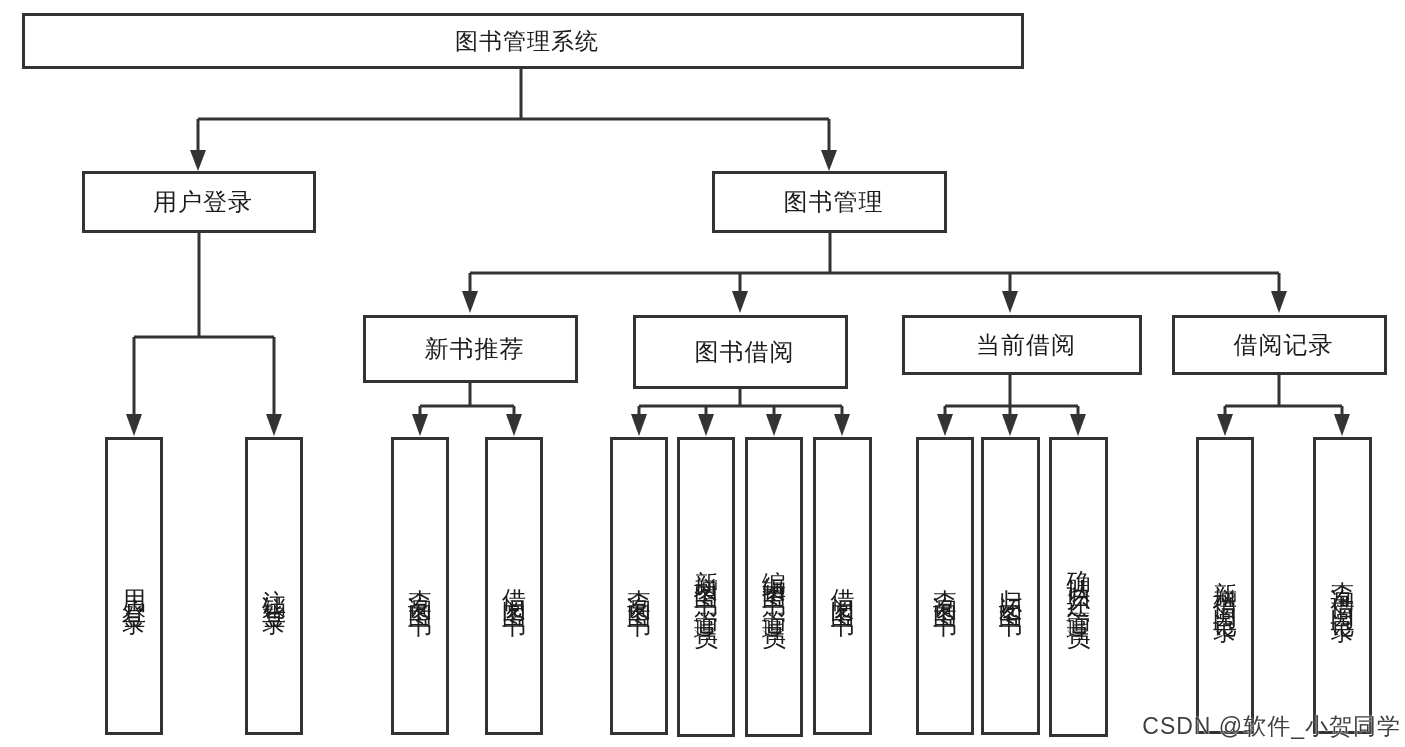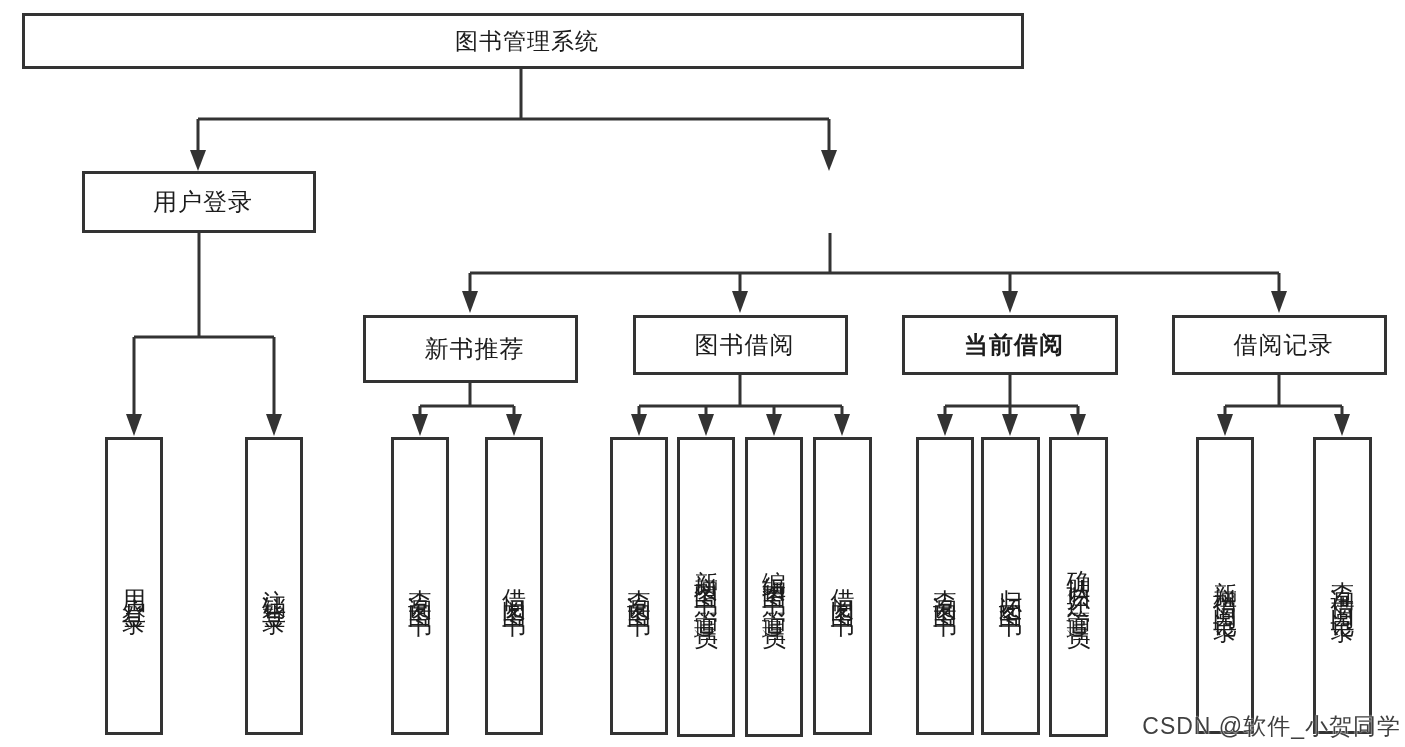--- a/index.html
+++ b/index.html
@@ -79,24 +79,25 @@
     <g>
       <path d="M1279 375 V406 M1225 406 H1342 M1225 406 V416 M1342 406 V416" fill="none" stroke="#333333" stroke-width="3"></path>
       <polygon points="1217,414 1233,414 1225,436" fill="#333333"></polygon>
       <polygon points="1334,414 1350,414 1342,436" fill="#333333"></polygon>
     </g>
   </svg>
 
   <div class="node h root" style="left:22px;top:13px;width:1002px;height:56px;">图书管理系统</div>
 
   <div class="node h" style="left:82px;top:171px;width:234px;height:62px;">用户登录</div>
+  <div class="node h" style="left:712px;top:171px;width:235px;height:62px;">图书管理</div>
 
   <div class="node h" style="left:363px;top:315px;width:215px;height:68px;">新书推荐</div>
-  <div class="node h" style="left:633px;top:315px;width:215px;height:60px;">图书借阅</div>
-  <div class="node h" style="left:902px;top:315px;width:216px;height:60px;font-weight:bold;">当前借阅</div>
+  <div class="node h" style="left:633px;top:315px;width:215px;height:74px;">图书借阅</div>
+  <div class="node h" style="left:902px;top:315px;width:240px;height:60px;">当前借阅</div>
   <div class="node h" style="left:1172px;top:315px;width:215px;height:60px;">借阅记录</div>
 
   <div class="node v" style="left:105px;top:437px;width:58px;height:298px;">用户登录</div>
   <div class="node v" style="left:245px;top:437px;width:58px;height:298px;">注销登录</div>
 
   <div class="node v" style="left:391px;top:437px;width:58px;height:298px;">查询图书</div>
   <div class="node v" style="left:485px;top:437px;width:58px;height:298px;">借阅图书</div>
 
   <div class="node v" style="left:610px;top:437px;width:58px;height:298px;">查询图书</div>
   <div class="node v" style="left:677px;top:437px;width:58px;height:300px;">新增图书（管理员）</div>

